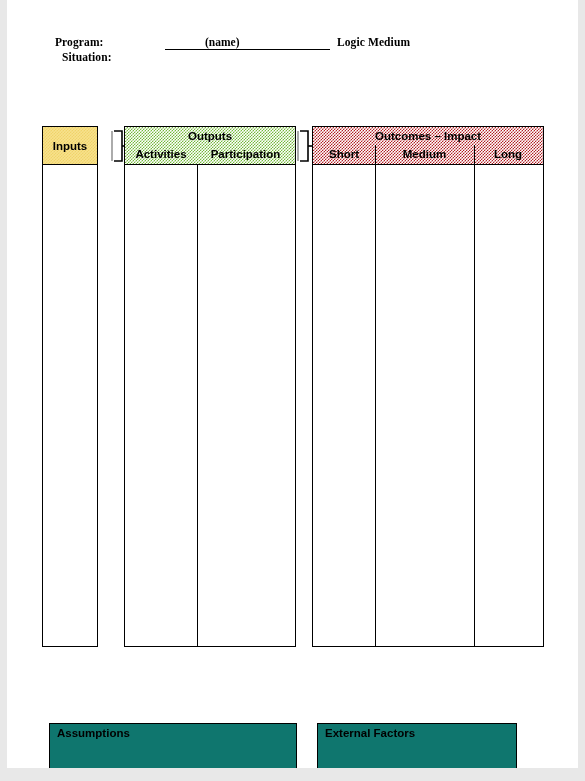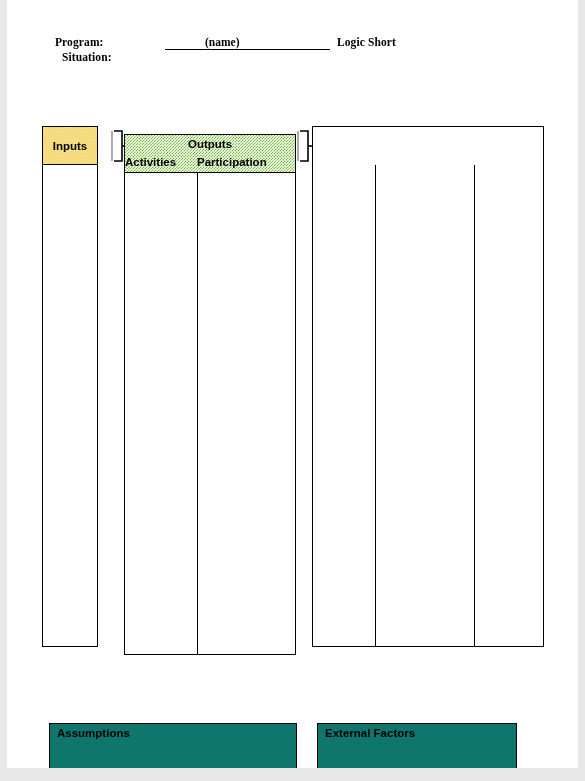--- a/index.html
+++ b/index.html
@@ -98,21 +98,21 @@
   }
 
   
   .group {
     position: absolute;
     border: 1.6px solid #000;
     box-sizing: border-box;
     background: #fff;
   }
   #group-inputs   { left: 35px;  top: 126px; width: 56px;  height: 521px; }
-  #group-outputs  { left: 117px; top: 126px; width: 172px; height: 521px; margin-top: 8px; }
+  #group-outputs  { left: 117px; top: 126px; width: 172px; height: 521px; }
   #group-outcomes { left: 305px; top: 126px; width: 232px; height: 521px; }
 
   .group-header {
     position: absolute;
     left: 0; top: 0; right: 0;
     height: 38px;
     border-bottom: 1.6px solid #000;
     box-sizing: border-box;
   }
   #group-inputs .group-header { height: 38px; }
@@ -129,21 +129,21 @@
     white-space: nowrap;
   }
   .header-sub-row {
     position: absolute;
     left: 0; right: 0;
     top: 18px;
     height: 18px;
   }
   .header-sub {
     position: absolute;
-    text-align: left;
+    text-align: center;
     font-weight: bold;
     font-size: 11.5px;
     color: #000;
     line-height: 18px;
     white-space: nowrap;
   }
 
   
   #inputs-label {
     position: absolute;
@@ -214,21 +214,21 @@
 
     <span class="title-line" id="label-program">Program:</span>
 
     <span class="title-line" id="label-situation">Situation:</span>
 
     <div id="name-fill">
       <span id="name-fill-text">(name)</span>
       <div id="name-rule"></div>
     </div>
 
-    <span class="title-line" id="label-logicmodel">Logic Short</span>
+    <span class="title-line" id="label-logicmodel">Logic Medium</span>
   </div>
 
   <div class="group" id="group-inputs">
     <div class="group-header pat-yellow">
       <div id="inputs-label">Inputs</div>
     </div>
   </div>
 
   <div class="connector" id="connector-1">
     <svg width="16" height="32" viewBox="0 0 16 32" xmlns="http://www.w3.org/2000/svg">
@@ -251,20 +251,30 @@
 
   <div class="connector" id="connector-2">
     <svg width="16" height="32" viewBox="0 0 16 32" xmlns="http://www.w3.org/2000/svg">
       <polyline points="3,1 11,1 11,31 3,31" fill="none" stroke="#000" stroke-width="1.6"></polyline>
       <line x1="11" y1="16" x2="15" y2="16" stroke="#000" stroke-width="1.6"></line>
       <line x1="1" y1="1" x2="1" y2="31" stroke="#888" stroke-width="1.4"></line>
     </svg>
   </div>
 
   <div class="group" id="group-outcomes">
+    <div class="group-header pat-red">
+      <div class="header-main">Outcomes – Impact</div>
+      <div class="header-sub-row">
+        <span class="header-sub" style="left:0px; width:62px;">Short</span>
+        <span class="header-sub" style="left:62px; width:99px;">Medium</span>
+        <span class="header-sub" style="left:161px; width:68px;">Long</span>
+      </div>
+      <div class="divider-head" style="left:62px;"></div>
+      <div class="divider-head" style="left:161px;"></div>
+    </div>
     <div class="divider" style="left:62px;"></div>
     <div class="divider" style="left:161px;"></div>
   </div>
 
   <div class="bottom-box" id="box-assumptions">
     <span class="bottom-box-label">Assumptions</span>
   </div>
 
   <div class="bottom-box" id="box-external">
     <span class="bottom-box-label">External Factors</span>

